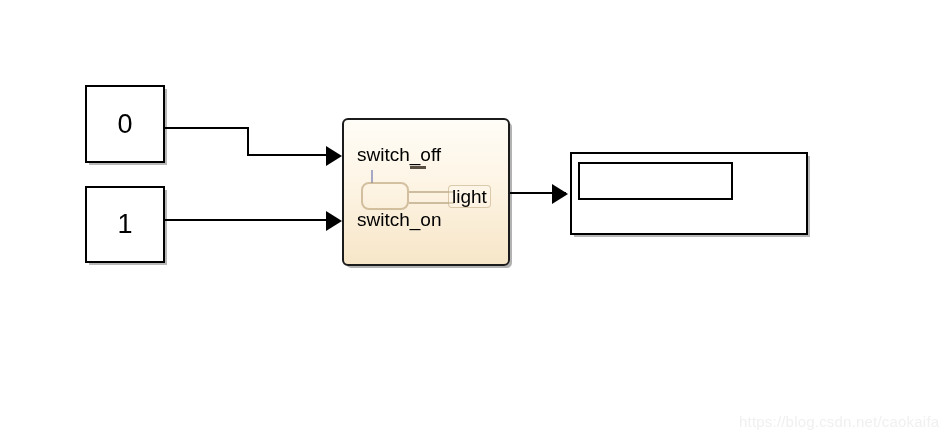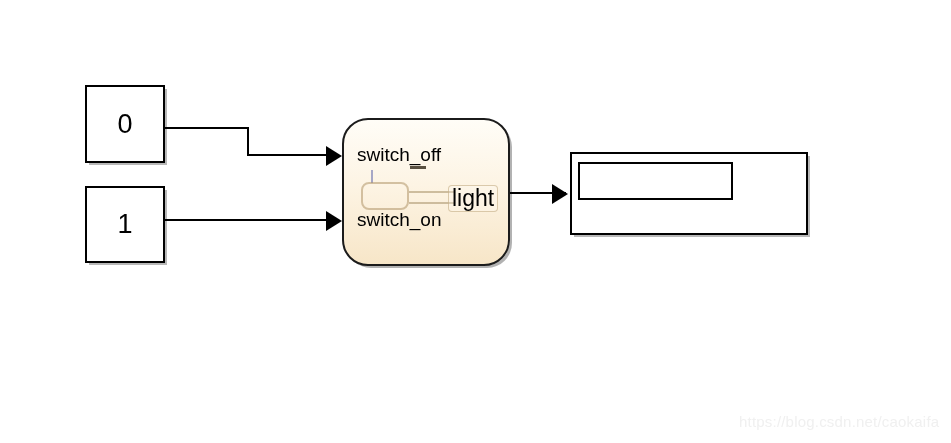--- a/index.html
+++ b/index.html
@@ -37,35 +37,35 @@
     color: #000000;
     line-height: 1;
     font-family: "Liberation Sans", sans-serif;
   }
 
   
   .chart-block {
     position: absolute;
     box-sizing: border-box;
     border: 2px solid #1b1b1b;
-    border-radius: 26px;
+    border-radius: 6px;
     background: linear-gradient(180deg, #fffdf7 0%, #fdf4e4 45%, #f7e6c8 100%);
     box-shadow: 3px 3px 0 -1px rgba(0,0,0,0.30);
     text-decoration: underline;
   }
   .port-label {
     position: absolute;
     font-size: 19px;
     color: #000000;
     white-space: nowrap;
     line-height: 1;
   }
   .out-label {
     position: absolute;
-    font-size: 23px;
+    font-size: 19px;
     color: #000000;
     white-space: nowrap;
     line-height: 1;
     border: 1px solid rgba(190,165,120,0.55);
     border-radius: 4px;
     padding: 1px 3px;
     background: rgba(255,253,246,0.25);
   }
 
   

